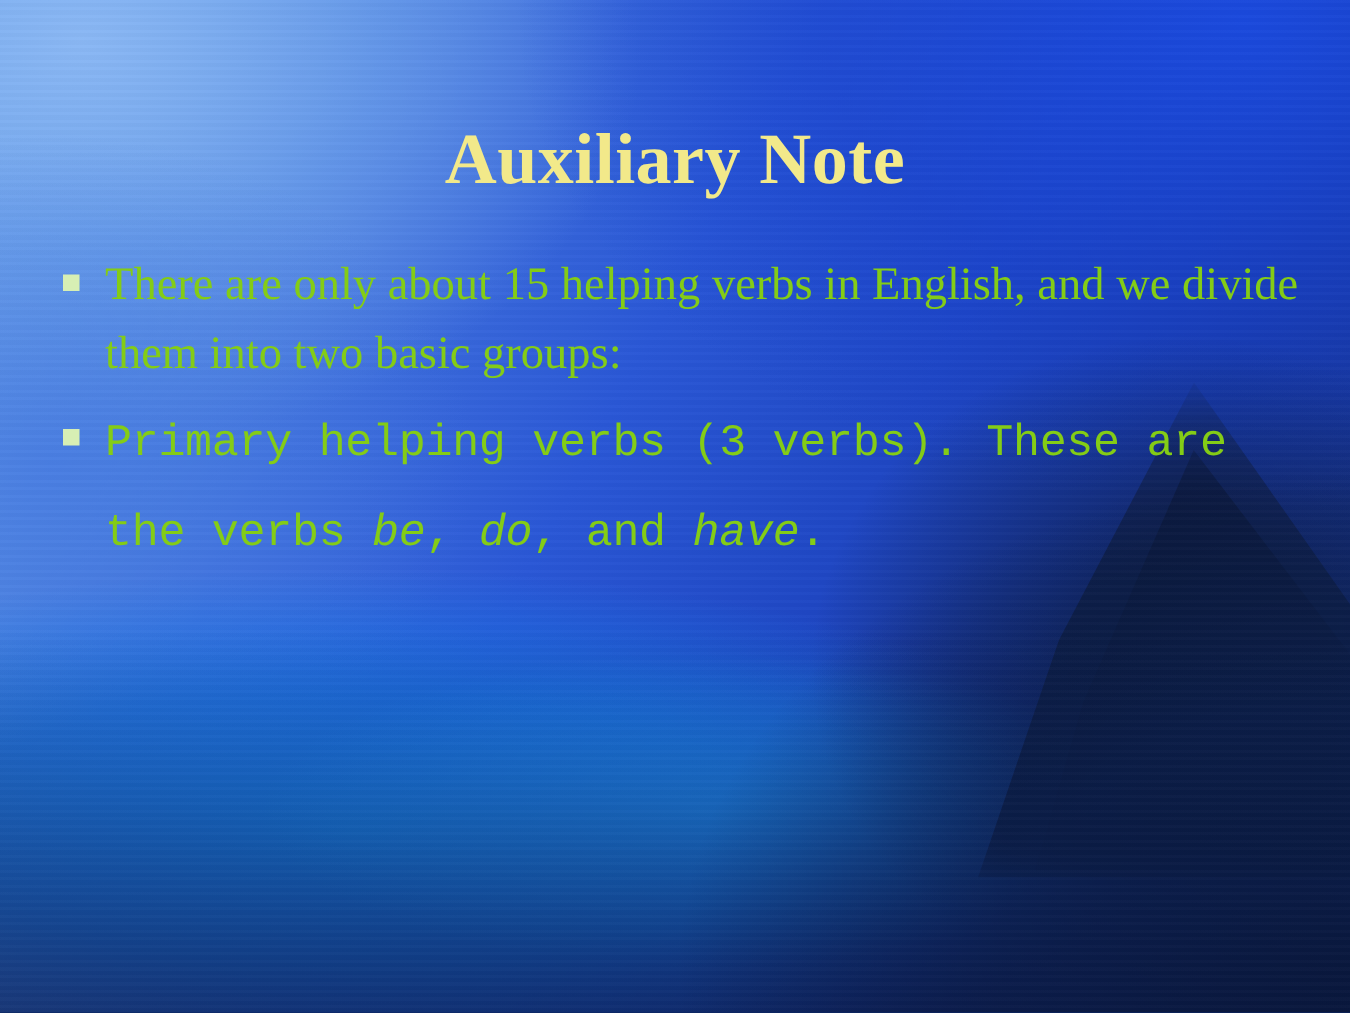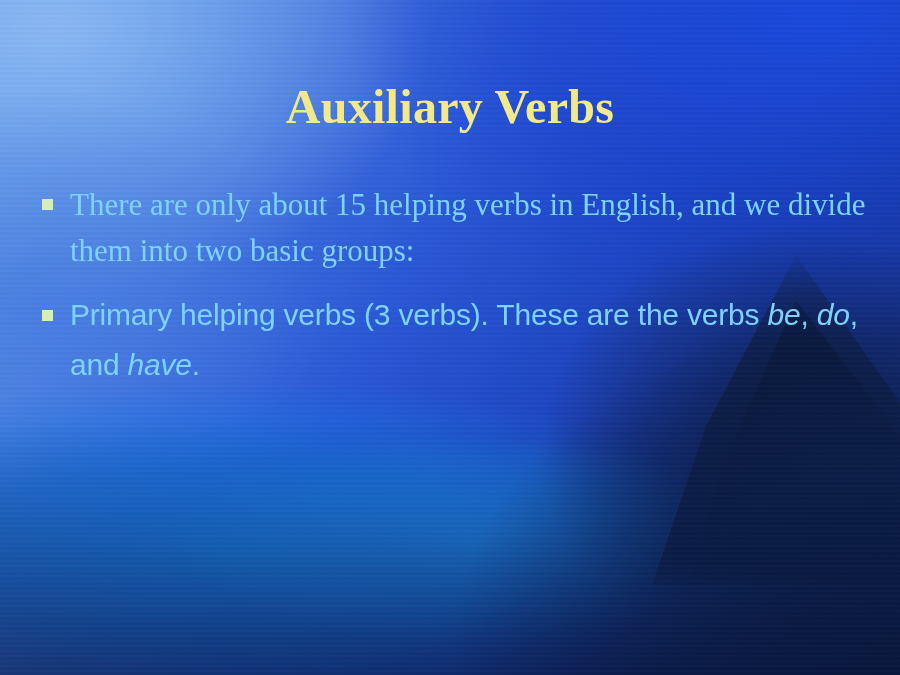--- a/index.html
+++ b/index.html
@@ -168,22 +168,22 @@
     top: 166px;
     width: 846px;
     list-style: none;
     margin: 0;
     padding: 0;
   }
 
   .bullet-row {
     position: relative;
     padding-left: 36px;
-    margin: 16px 0 8px 0;
-    color: #7dd3fc;
+    margin: 0 0 8px 0;
+    color: #84cc16;
   }
 
   .bullet-marker {
     position: absolute;
     left: 8px;
     width: 11px;
     height: 11px;
     background: #d7efb4;
     display: block;
   }
@@ -191,23 +191,23 @@
   
   .bullet-row.serif {
     font-family: "Liberation Serif", serif;
     font-size: 31px;
     line-height: 46px;
   }
   .bullet-row.serif .bullet-marker { top: 17px; }
 
   
   .bullet-row.sans {
-    font-family: Liberation Sans, sans-serif;
+    font-family: Liberation Mono, monospace;
     font-size: 30px;
-    line-height: 50px;
+    line-height: 60px;
     letter-spacing: -0.2px;
   }
   .bullet-row.sans .bullet-marker { top: 20px; }
 
   .bullet-text { display: block; }
 
   .em { font-style: italic; }
   .strong { font-weight: bold; }
 </style>
 </head>
@@ -223,21 +223,21 @@
   <div class="bg-layer bg-azure2"></div>
   <div class="bg-silhouette"></div>
   <div class="bg-silhouette-2"></div>
   <div class="bg-layer bg-navy-br2"></div>
   <div class="bg-layer bg-navy-br"></div>
   <div class="bg-layer bg-bottom-fade"></div>
   <div class="bg-layer bg-bands"></div>
 
   <div class="content">
 
-    <h1 class="slide-title">Auxiliary Verbs</h1>
+    <h1 class="slide-title">Auxiliary Note</h1>
 
     <ul class="body-list">
 
       <li class="bullet-row serif">
         <span class="bullet-marker"></span>
         <span class="bullet-text"><span>There are only about 15 helping verbs in English, and we divide them into two basic groups:</span></span>
       </li>
 
       <li class="bullet-row sans">
         <span class="bullet-marker"></span>

